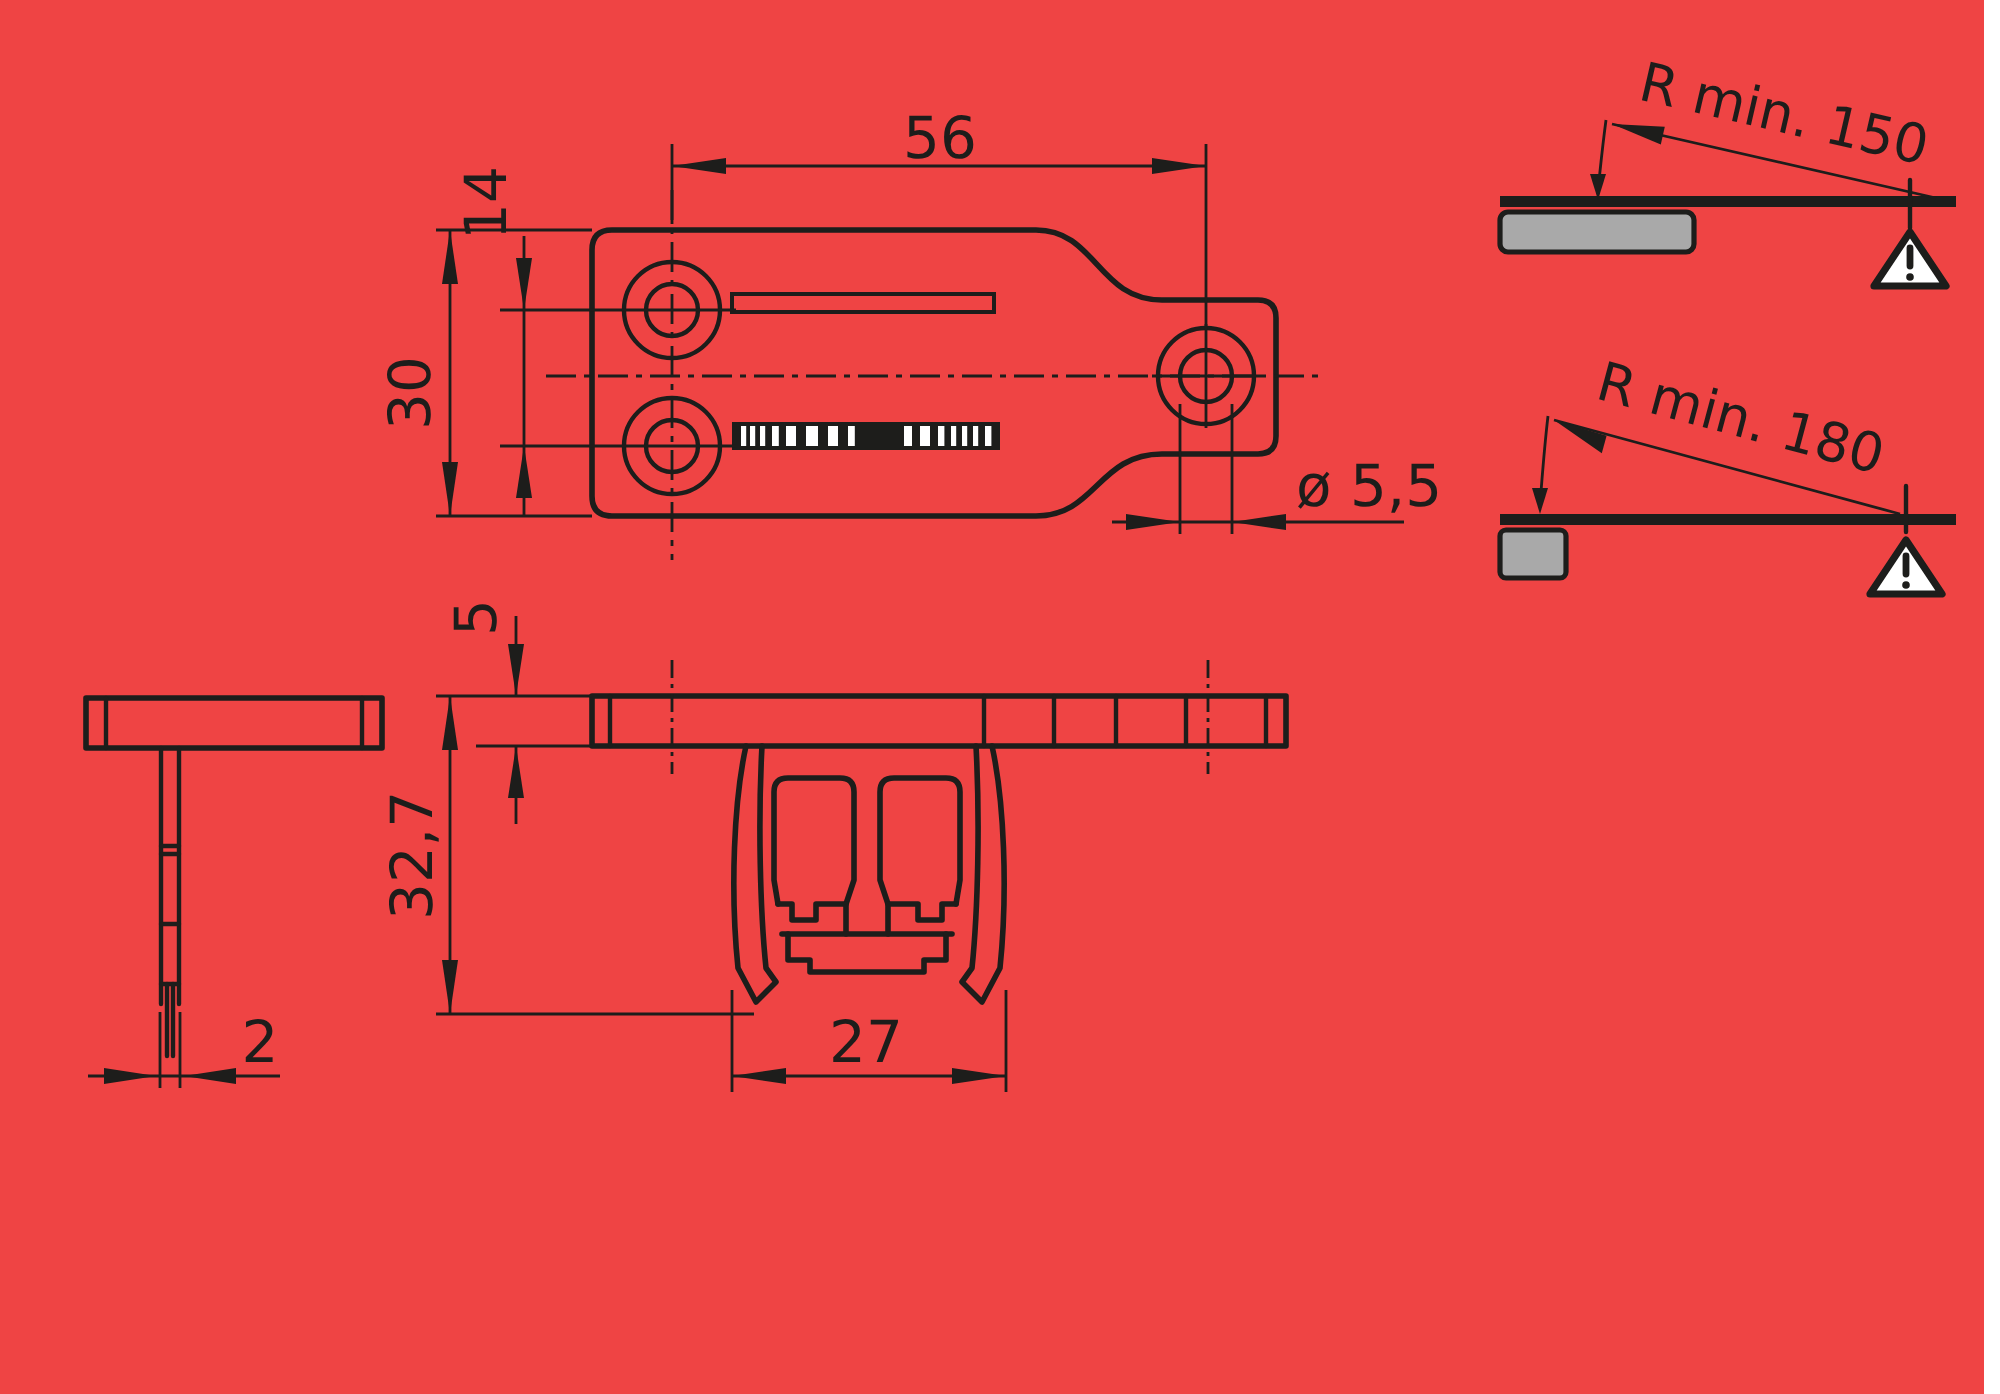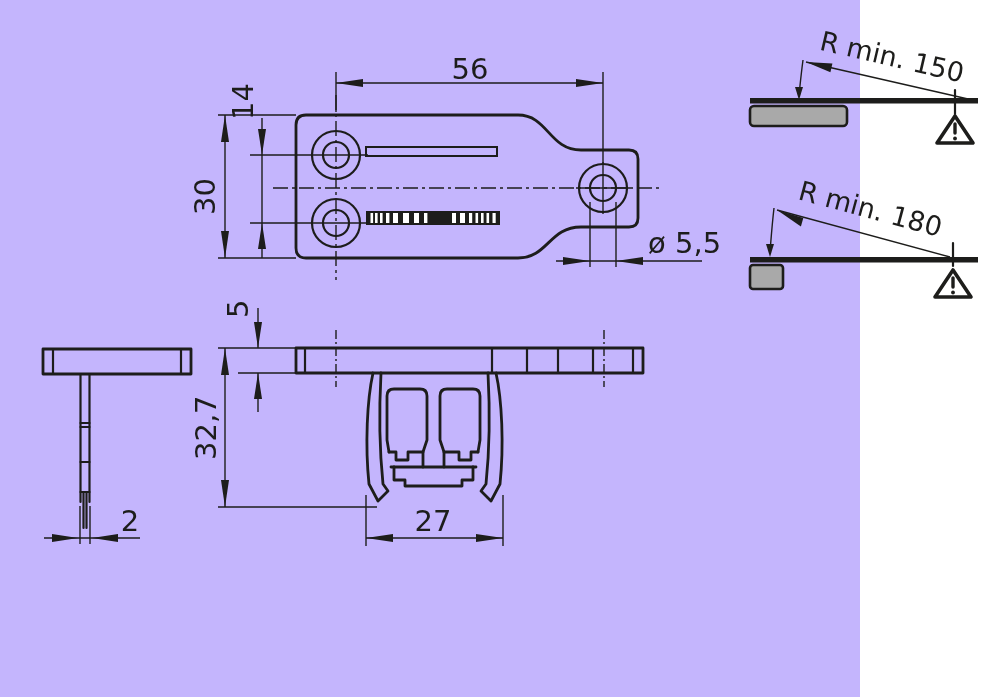--- a/index.html
+++ b/index.html
@@ -1,16 +1,16 @@
 <!DOCTYPE html>
 <html><head>
 <meta charset="utf-8">
 <style>
   html,body{margin:0;padding:0;background:#ffffff;}
-  .canvas{width:860px;height:697px;position:relative;background:#c4b5fd;text-decoration:underline;}
+  .canvas{width:992px;height:697px;position:relative;background:#ef4444;text-decoration:underline;}
   svg{display:block;}
   .dim-text{font-family:"DejaVu Sans",sans-serif;font-size:29px;fill:#1d1d1b;}
   .note-text{font-family:"DejaVu Sans",sans-serif;font-size:27px;fill:#1d1d1b;}
   .outline{fill:none;stroke:#1d1d1b;stroke-width:2.8;stroke-linejoin:round;stroke-linecap:round;}
   .inner{fill:none;stroke:#1d1d1b;stroke-width:2.2;stroke-linejoin:round;stroke-linecap:round;}
   .thin{fill:none;stroke:#1d1d1b;stroke-width:1.4;stroke-linecap:butt;}
   .center{fill:none;stroke:#1d1d1b;stroke-width:1.4;stroke-dasharray:15 4 3 4;}
   .center-s{fill:none;stroke:#1d1d1b;stroke-width:1.4;stroke-dasharray:9 3 2 3;}
   .arrow{fill:#1d1d1b;stroke:none;}
   .blackbar{fill:#1d1d1b;stroke:none;}

